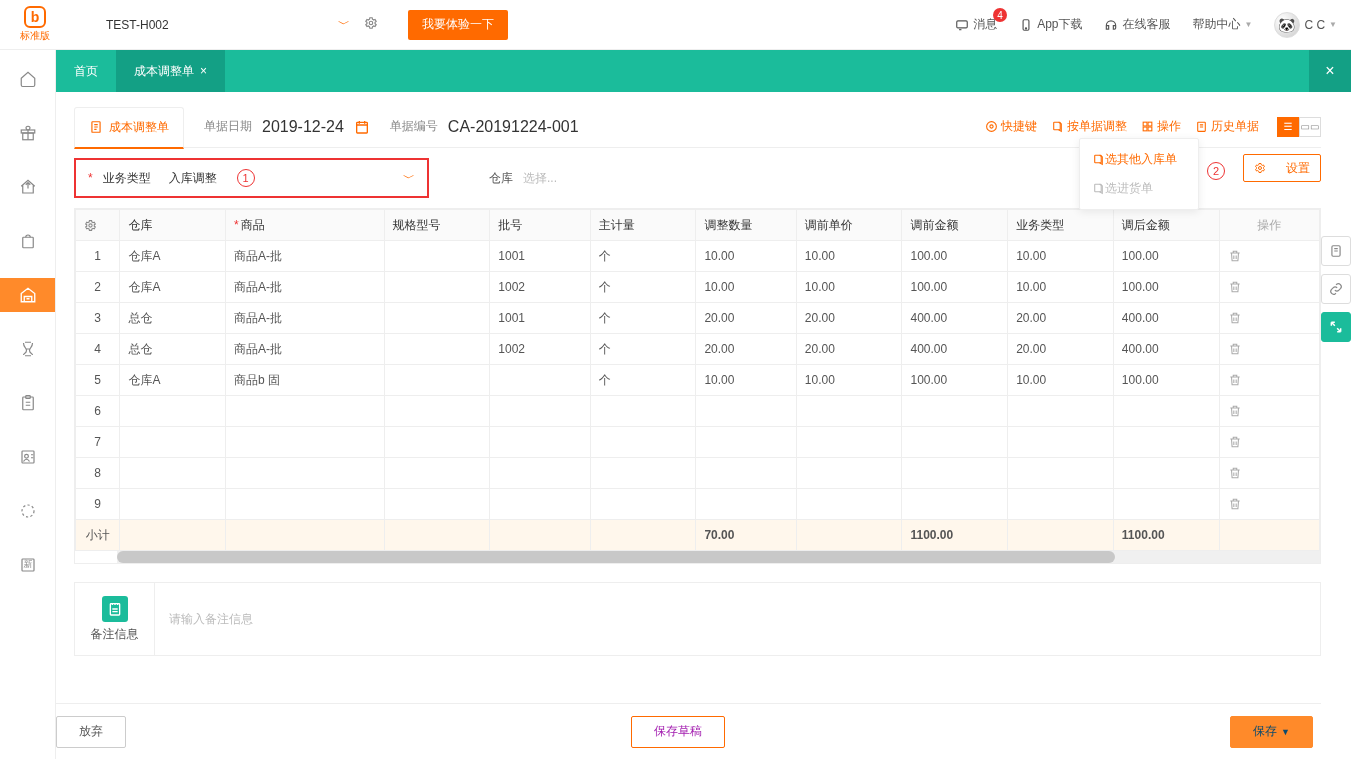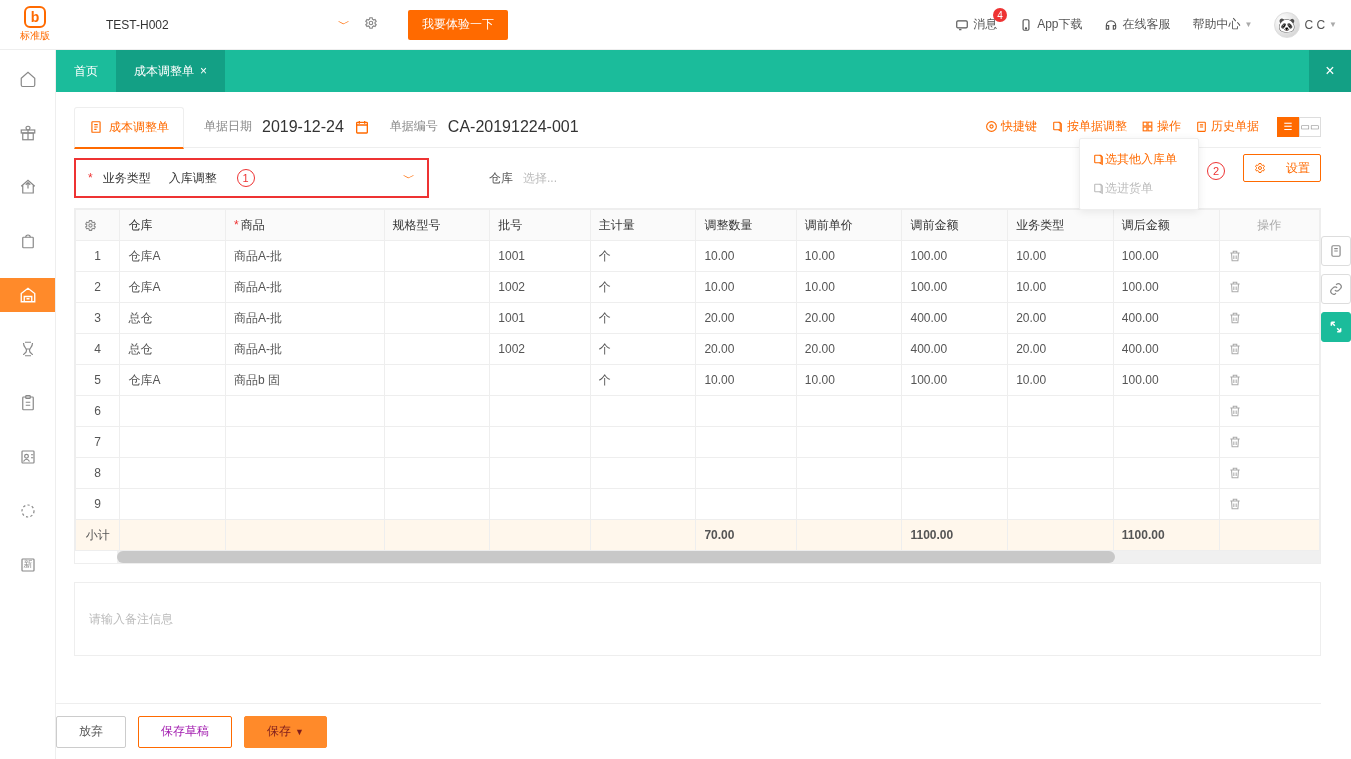--- a/index.html
+++ b/index.html
@@ -60,24 +60,24 @@
 .grid .op svg{vertical-align:middle}
 .grid th .star{color:#e33;margin-right:2px}
 .subtotal td{background:#fff7ec}
 .hscroll{height:12px;background:#f0f0f0;margin:0 0 0 42px;position:relative}
 .hscroll .thumb{position:absolute;left:0;top:0;height:12px;width:83%;background:#c8c8c8;border-radius:6px}
 .remark{margin-top:18px;border:1px solid #eee;display:flex;height:74px}
 .remark .rlab{width:80px;display:flex;flex-direction:column;align-items:center;justify-content:center;gap:4px;color:#555;border-right:1px solid #eee}
 .remark .ricon{width:26px;height:26px;background:#1bbc9b;border-radius:3px;display:flex;align-items:center;justify-content:center;color:#fff}
 .remark input{flex:1;border:none;padding:0 14px;font-size:12px;color:#0f766e}
 .remark input::placeholder{color:#bbb}
-.footer{position:absolute;left:56px;right:30px;bottom:0;height:56px;border-top:1px solid #eee;display:flex;align-items:center;justify-content:flex-start;gap:12px;padding-right:8px;background:#fff}
+.footer{position:absolute;left:56px;right:30px;bottom:0;height:56px;border-top:1px solid #eee;display:flex;align-items:center;justify-content:space-between;gap:12px;padding-right:8px;background:#fff}
 .btn{height:32px;padding:0 22px;border-radius:2px;border:1px solid #ccc;background:#fff;color:#555;display:flex;align-items:center;gap:4px}
 .btn.outline{border-color:#ff6a00;color:#a21caf}
-.btn.primary{background:#ff8a2a;border-color:#ff8a2a;color:#7f1d1d}
+.btn.primary{background:#ff8a2a;border-color:#ff8a2a;color:#0c4a6e}
 svg{display:block}
 .ico{width:14px;height:14px;display:inline-block}
 </style>
 </head>
 <body>
 
 <div class="topbar">
   <div class="logo-box">
     <div class="logo-b">b</div>
     <div class="logo-txt">标准版</div>
@@ -533,20 +533,29 @@
           <td class="op"></td>
         </tr>
       </tfoot>
     </table>
     <div class="hscroll">
         <div class="thumb"></div>
       </div>
   </div>
 
   <div class="remark">
+    <div class="rlab">
+      <div class="ricon">
+          <svg width="16" height="16" viewBox="0 0 24 24" fill="none" stroke="currentColor" stroke-width="2">
+            <rect x="5" y="4" width="14" height="17" rx="1"></rect>
+            <path d="M8 3v3M12 3v3M16 3v3M8 12h8M8 16h8"></path>
+          </svg>
+        </div>
+      <span>备注信息</span>
+    </div>
     <input type="text" placeholder="请输入备注信息" style="">
   </div>
 
 </div>
 
 <div class="footer">
   <button class="btn">放弃</button>
   <button class="btn outline">保存草稿</button>
   <button class="btn primary">
     <span>保存</span>

